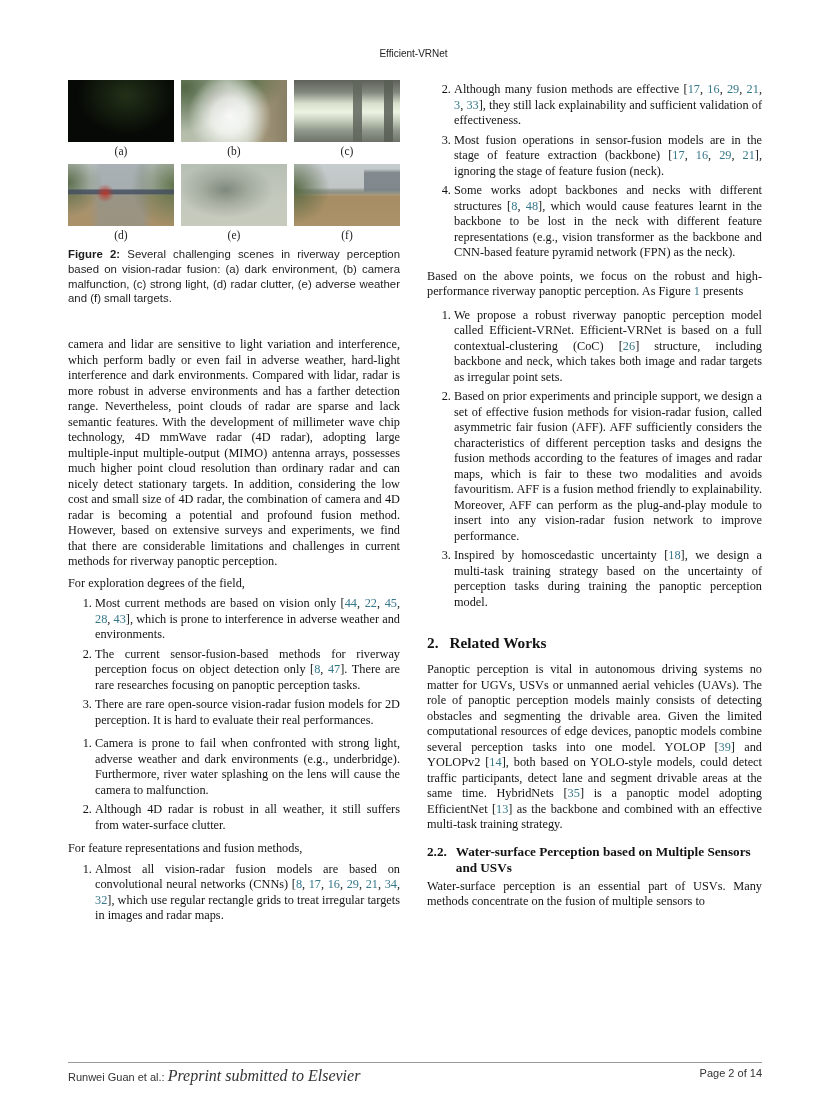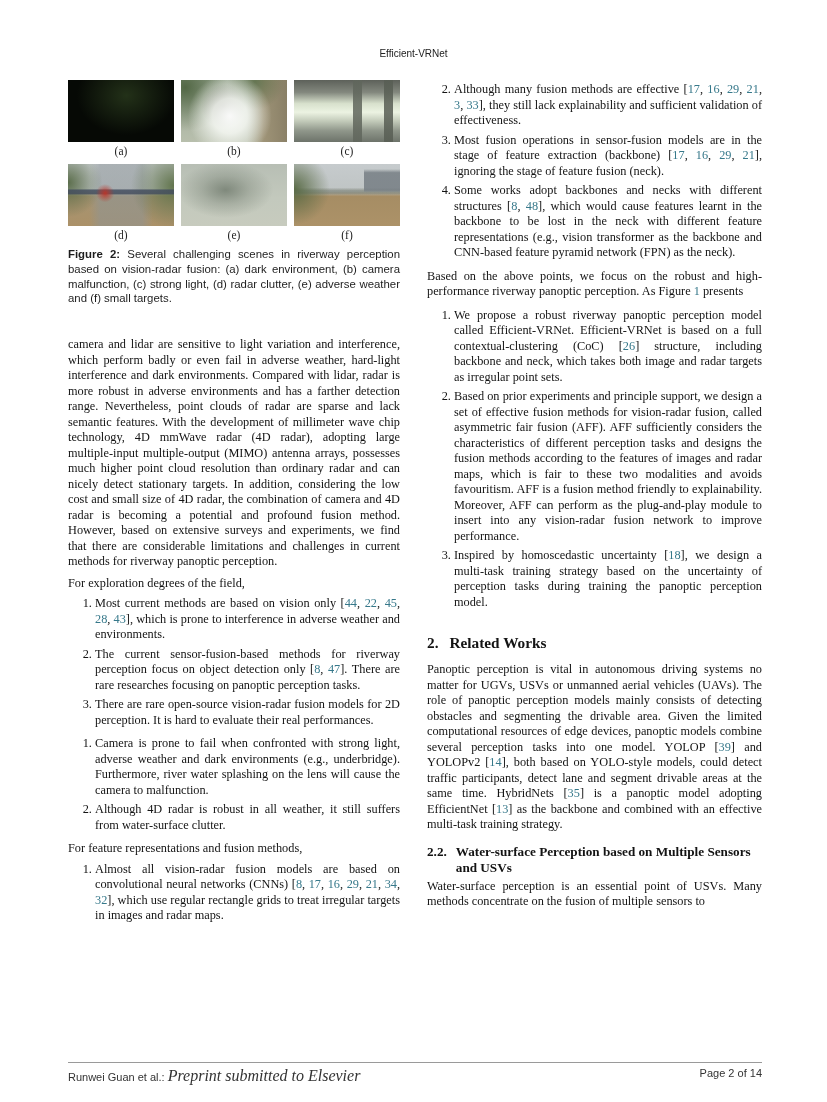--- a/index.html
+++ b/index.html
@@ -167,21 +167,21 @@
         <span>2.</span>
         <span>Related Works</span>
       </h2>
 
     <p class="body"><span>Panoptic perception is vital in autonomous driving systems no matter for UGVs, USVs or unmanned aerial vehicles (UAVs). The role of panoptic perception models mainly consists of detecting obstacles and segmenting the drivable area. Given the limited computational resources of edge devices, panoptic models combine several perception tasks into one model. YOLOP [</span><span class="cite">39</span><span>] and YOLOPv2 [</span><span class="cite">14</span><span>], both based on YOLO-style models, could detect traffic participants, detect lane and segment drivable areas at the same time. HybridNets [</span><span class="cite">35</span><span>] is a panoptic model adopting EfficientNet [</span><span class="cite">13</span><span>] as the backbone and combined with an effective multi-task training strategy.</span></p>
 
     <h3 class="subsec">
         <span>2.2.</span>
         <span>Water-surface Perception based on Multiple Sensors and USVs</span>
       </h3>
-    <p class="body">Water-surface perception is an essential point of USVs. Many methods concentrate on the fusion of multiple sensors to</p>
+    <p class="body">Water-surface perception is an essential part of USVs. Many methods concentrate on the fusion of multiple sensors to</p>
 
   </div>
 
   <div class="footer-rule"></div>
   <div class="footer">
     <div class="footer-left"><span>Runwei Guan et al.: </span><span class="footer-italic">Preprint submitted to Elsevier</span></div>
     <div>Page 2 of 14</div>
   </div>
 
 </div>

